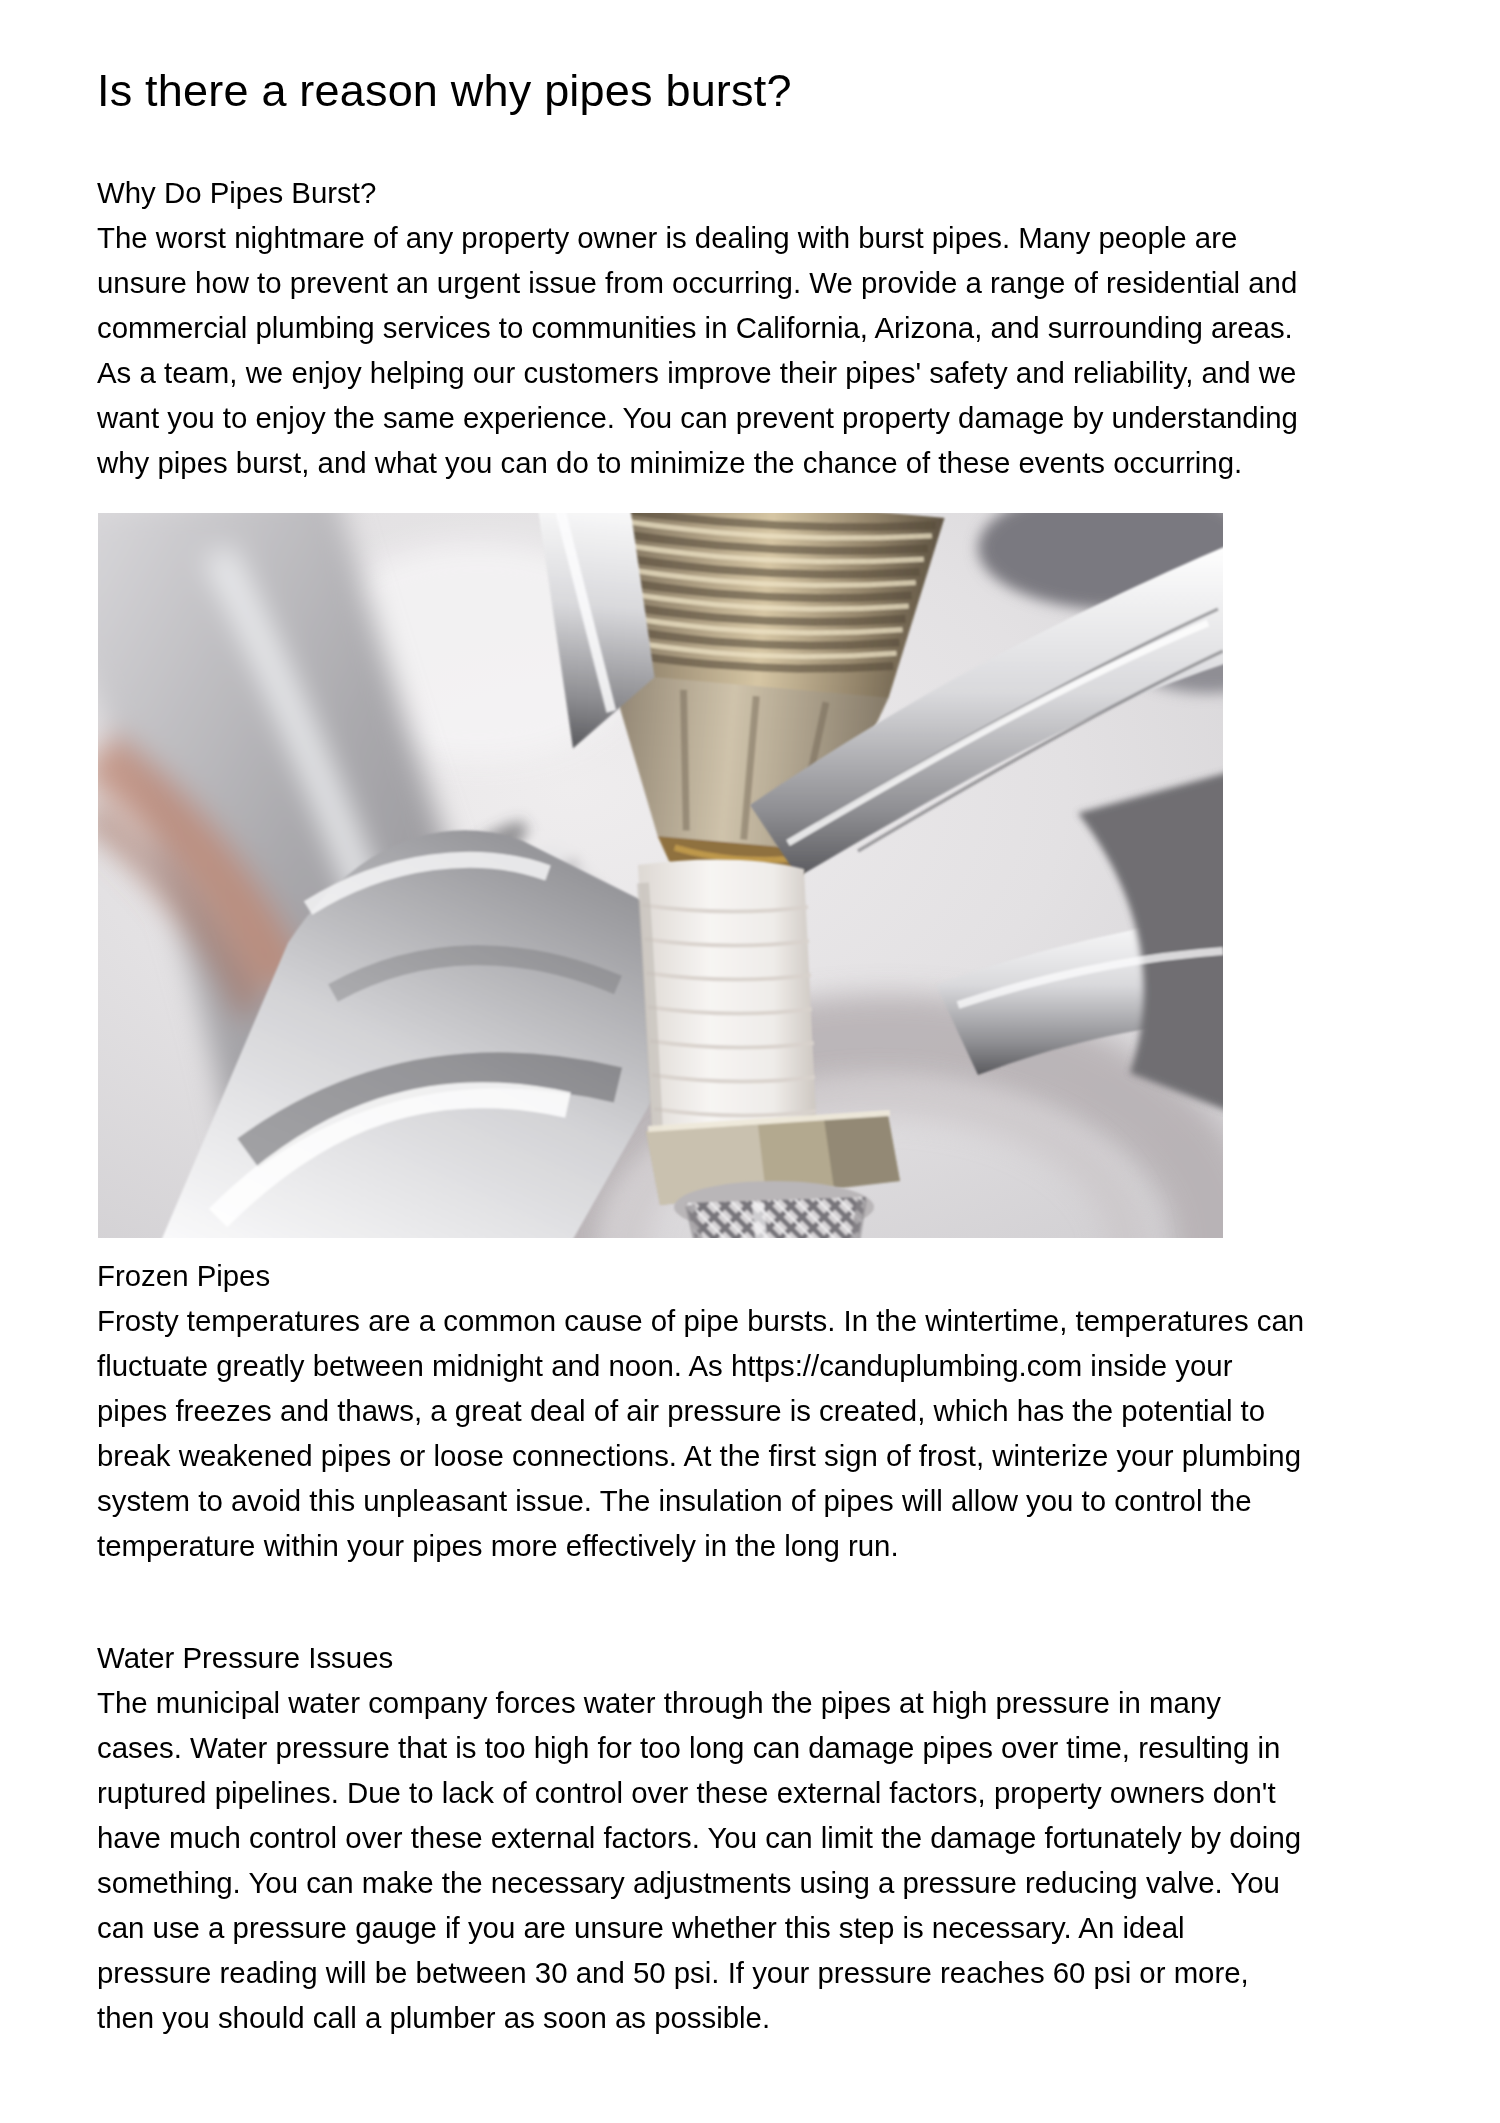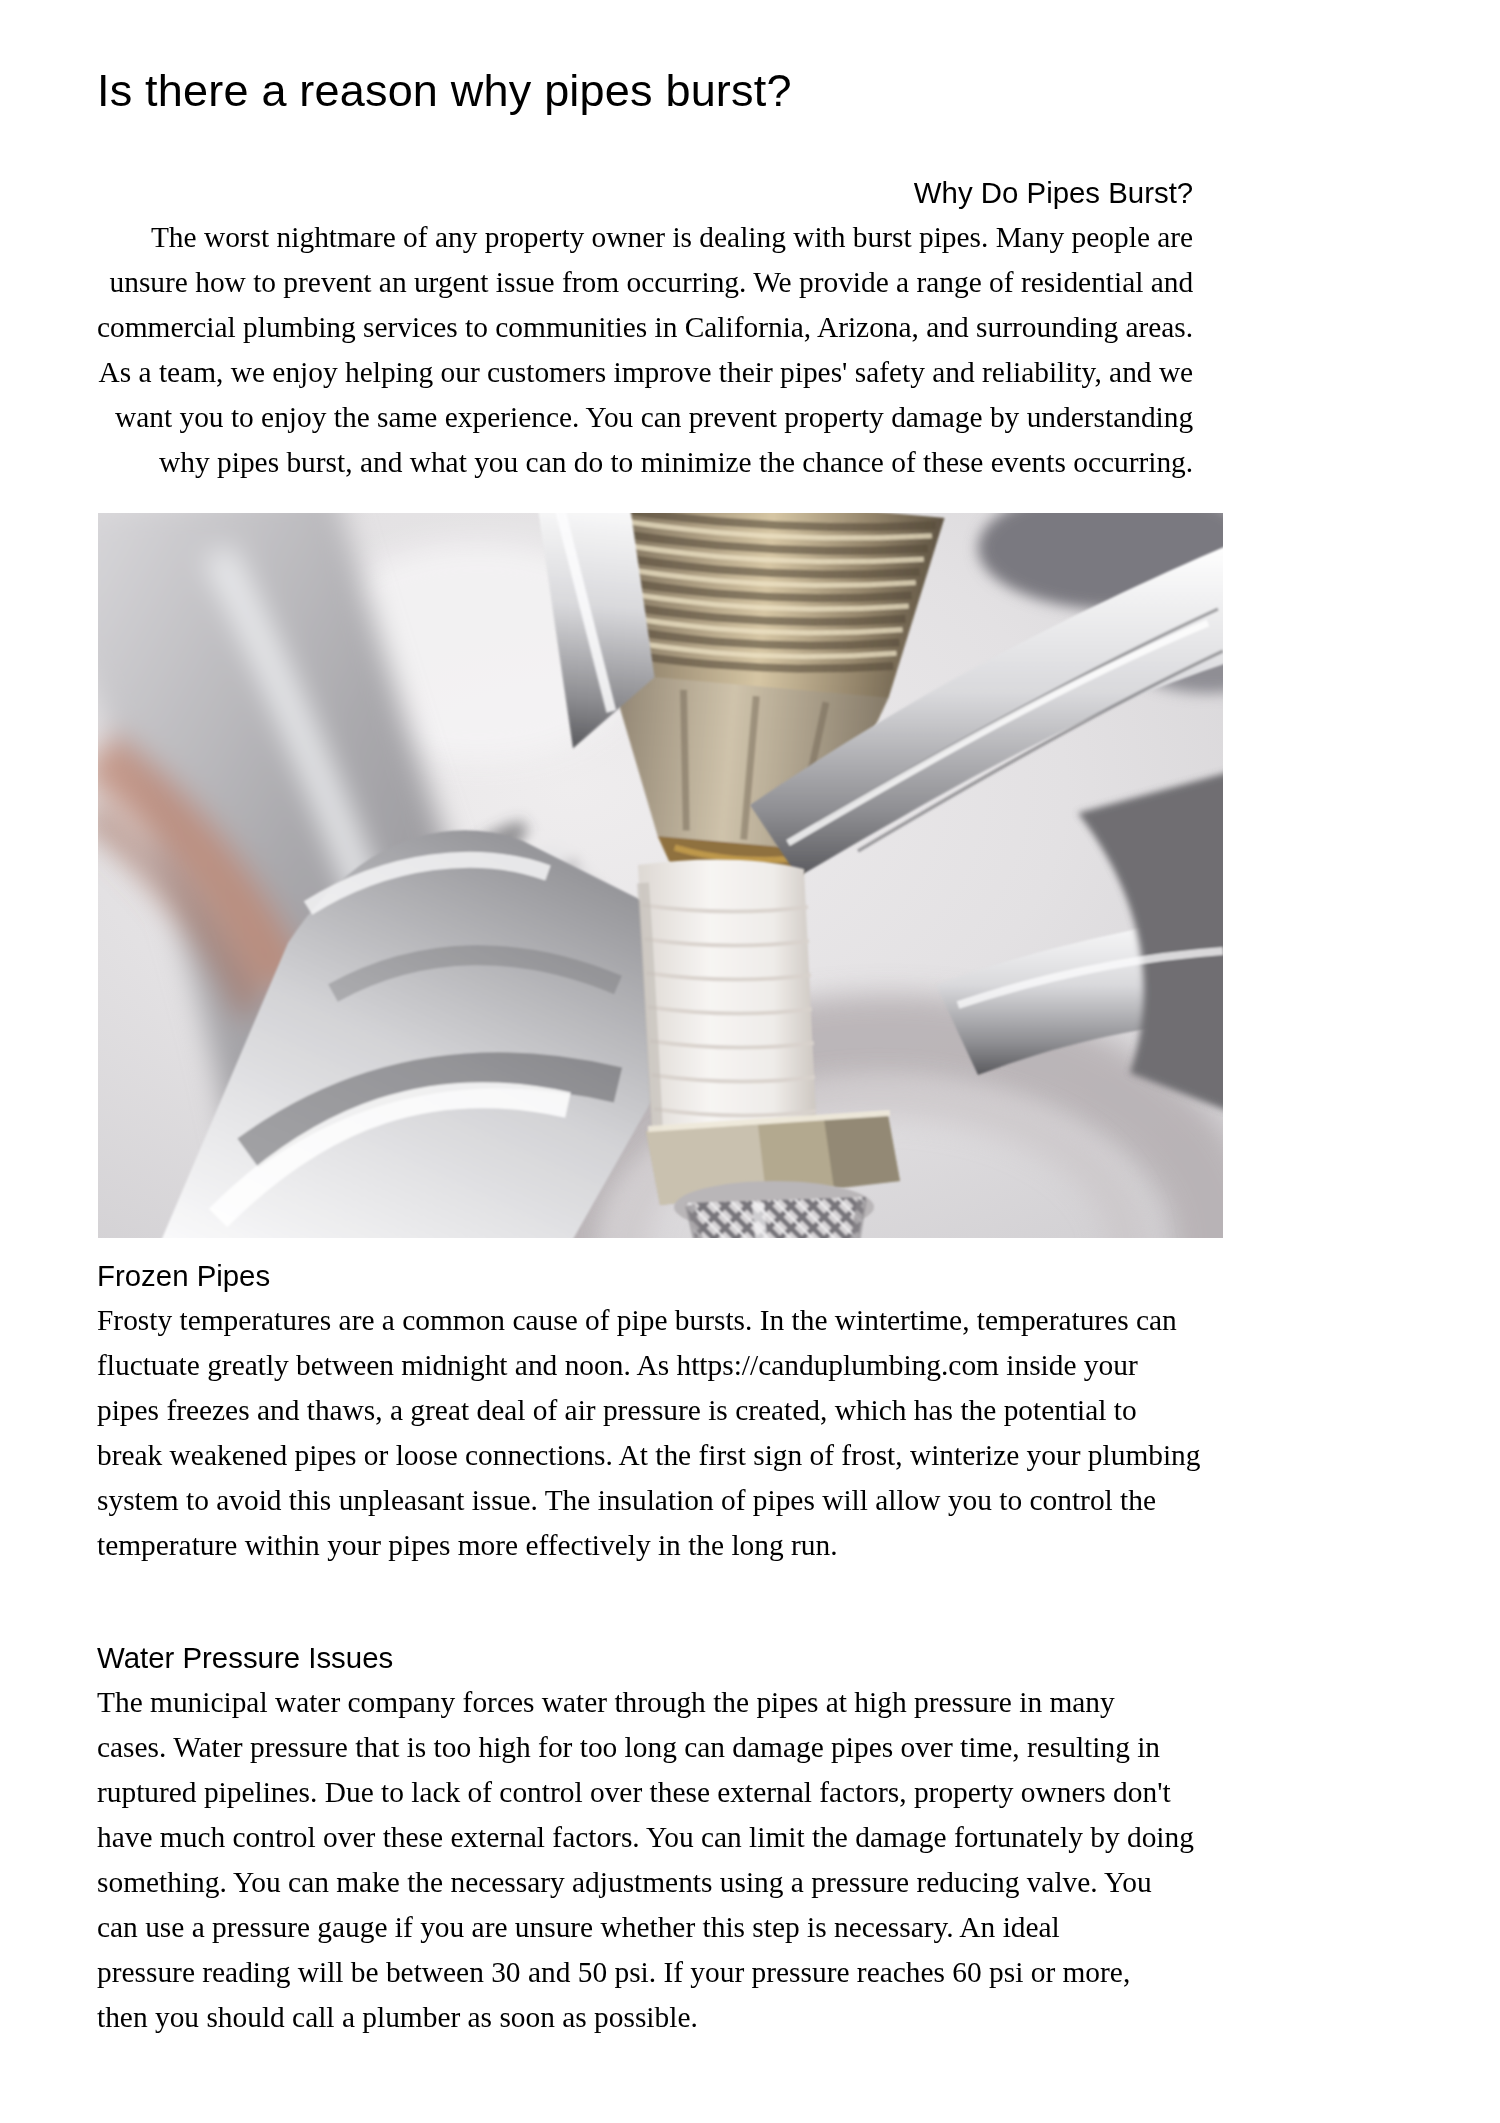--- a/index.html
+++ b/index.html
@@ -34,23 +34,22 @@
     font-size: 29.4px;
     line-height: 45px;
     font-weight: 400;
     white-space: pre;
   }
   .section-body {
     font-size: 29.4px;
     line-height: 45px;
     font-weight: 400;
     white-space: pre;
-    font-family: Liberation Serif, serif;
-  }
-  #section-1 { top: 170px; text-align: right; }
+  }
+  #section-1 { top: 170px; }
   #section-2 { top: 1253px; }
   #section-3 { top: 1595px; margin-top: 40px; }
   .photo-frame {
     position: absolute;
     left: 98px;
     top: 513px;
     width: 1125px;
     height: 725px;
     overflow: hidden;
   }

